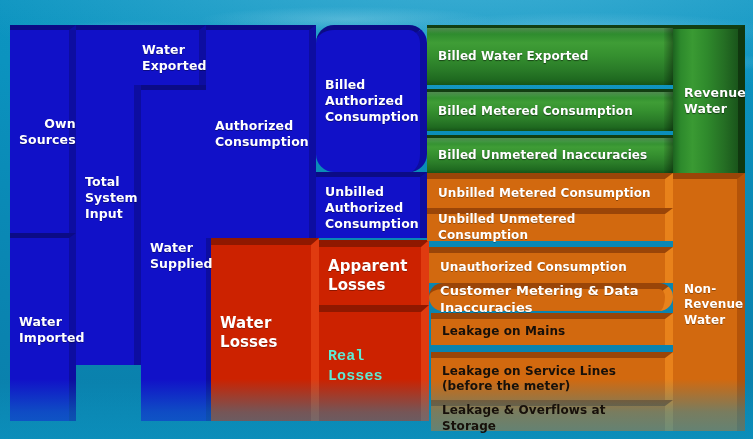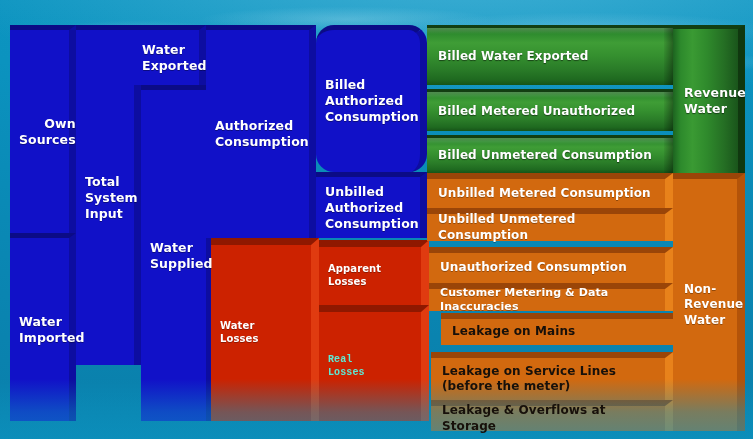--- a/index.html
+++ b/index.html
@@ -64,21 +64,21 @@
     padding-right: 4px;
     border-top: 5px solid #0b0b86;
     border-right: 7px solid #0d0da0;
     text-shadow: 0 1px 0 rgba(0,0,0,0.35);
   }
   .blue .txt { padding-top: 0; }
 
   
   .red {
     background: #cc2200;
-    font-size: 10px;
+    font-size: 15px;
     padding-left: 9px;
     padding-right: 4px;
     border-top: 7px solid #8f1800;
     border-right: 8px solid #e03b10;
     text-shadow: 0 1px 0 rgba(0,0,0,0.30);
   }
   .red.dark-label { color: #5eead4; text-shadow: none; font-family: Liberation Mono, monospace; }
 
   
   .green {
@@ -144,21 +144,21 @@
   .orange.dark-label { color: #17100a; text-shadow: none; }
   .orange-pillar {
     background: #d2690f;
     font-size: 12px;
     padding-left: 11px;
     padding-right: 5px;
     border-top: 6px solid #9a4508;
     border-right: 8px solid #b35309;
     text-shadow: 0 1px 0 rgba(0,0,0,0.30);
   }
-  .small { font-size: 11px; }
+  .small { font-size: 13px; border-radius: 14px; }
 </style>
 </head>
 <body>
 
 <div id="stage">
 
   <div class="box blue" style="left:10px; top:25px; width:66px; height:208px;text-align:right;">
     <span class="txt">Own
 Sources</span>
   </div>
@@ -214,44 +214,44 @@
   <div class="box red dark-label" style="left:319px; top:305px; width:110px; height:116px;">
     <span class="txt">Real
 Losses</span>
   </div>
 
   <div class="box green" style="left:427px; top:25px; width:246px; height:60px;">
     <span class="txt">Billed Water Exported</span>
   </div>
 
   <div class="box green" style="left:427px; top:89px; width:246px; height:42px;">
-    <span class="txt">Billed Metered Unauthorized</span>
+    <span class="txt">Billed Metered Consumption</span>
   </div>
 
   <div class="box green" style="left:427px; top:135px; width:246px; height:38px;">
-    <span class="txt">Billed Unmetered Consumption</span>
+    <span class="txt">Billed Unmetered Inaccuracies</span>
   </div>
 
   <div class="box orange" style="left:427px; top:173px; width:246px; height:35px;">
     <span class="txt">Unbilled Metered Consumption</span>
   </div>
 
   <div class="box orange" style="left:427px; top:208px; width:246px; height:33px;">
     <span class="txt">Unbilled Unmetered Consumption</span>
   </div>
 
   <div class="box orange" style="left:429px; top:247px; width:244px; height:36px;">
     <span class="txt">Unauthorized Consumption</span>
   </div>
 
   <div class="box orange small" style="left:429px; top:283px; width:244px; height:28px;">
     <span class="txt">Customer Metering &amp; Data Inaccuracies</span>
   </div>
 
-  <div class="box orange dark-label" style="left:441px; top:313px; width:242px; height:32px;">
+  <div class="box orange dark-label" style="left:431px; top:313px; width:242px; height:32px;">
     <span class="txt">Leakage on Mains</span>
   </div>
 
   <div class="box orange dark-label" style="left:431px; top:400px; width:242px; height:31px;">
     <span class="txt">Leakage &amp; Overflows at Storage</span>
   </div>
 
   <div class="box orange dark-label" style="left:431px; top:352px; width:242px; height:48px;">
     <span class="txt">Leakage on Service Lines
 (before the meter)</span>

